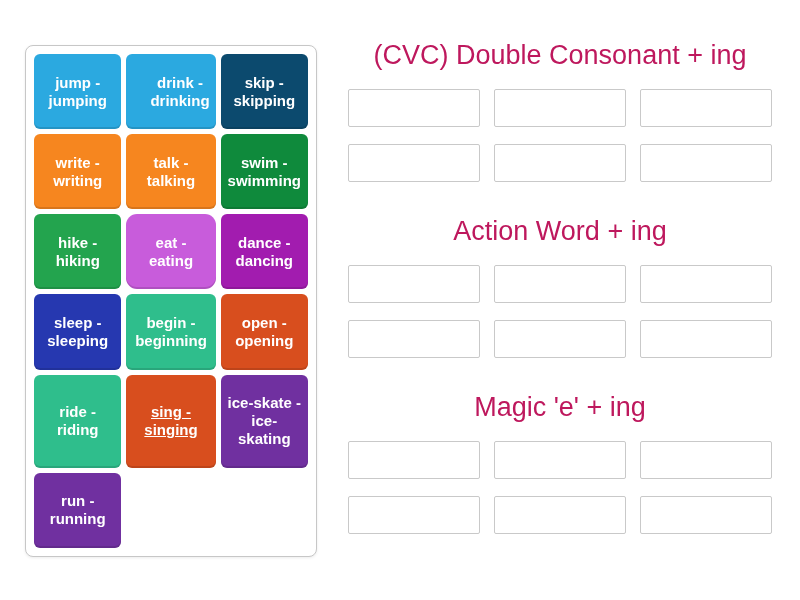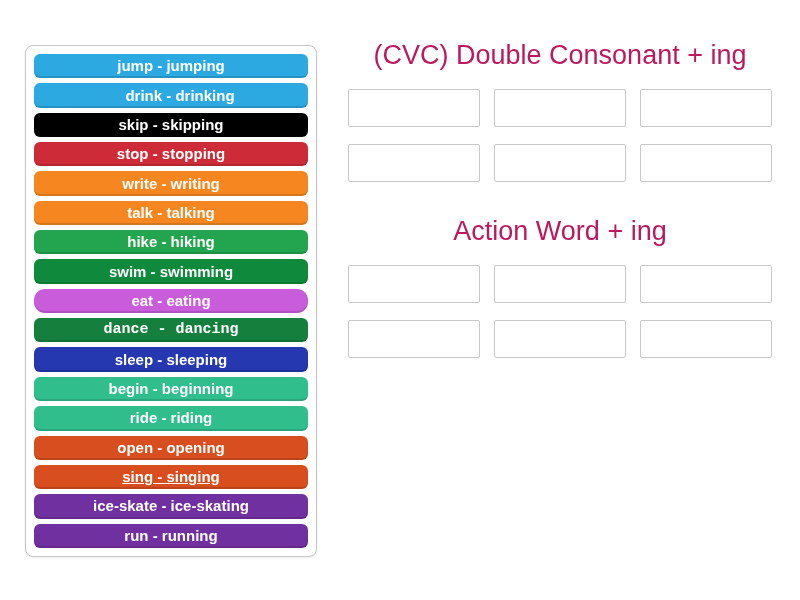--- a/index.html
+++ b/index.html
@@ -15,21 +15,21 @@
   .word-bank {
     position: absolute;
     left: 25px; top: 45px;
     width: 292px; height: 512px;
     background: #ffffff;
     border: 1px solid #c7c7c7;
     border-radius: 8px;
     box-shadow: 0 1px 3px rgba(0,0,0,0.08);
     padding: 8px;
     display: grid;
-    grid-template-columns: repeat(1, 1fr);
+    grid-template-columns: repeat(3, 1fr);
     gap: 5px;
   }
   .tile {
     border-radius: 6px;
     color: #ffffff;
     font-weight: bold;
     font-size: 15px;
     line-height: 1.2;
     display: flex;
     align-items: center;
@@ -70,32 +70,31 @@
 </style>
 </head>
 <body>
 
 <div class="stage">
 
   <div class="word-bank">
 
   <div class="tile" style="background: rgb(43, 169, 224);">jump - jumping</div>
       <div class="tile" style="background: rgb(43, 169, 224); padding-left: 24px;">drink - drinking</div>
-      <div class="tile" style="background: #000000;">skip - skipping</div>
-      <div class="tile" style="background: rgb(206, 43, 56);">stop - stopping</div>
+      <div class="tile" style="background: #0c4a6e;">skip - skipping</div>
       <div class="tile" style="background: rgb(246, 134, 31);">write - writing</div>
       <div class="tile" style="background: rgb(246, 134, 31); border-radius: 6px;">talk - talking</div>
+      <div class="tile" style="background: rgb(15, 138, 60);">swim - swimming</div>
       <div class="tile" style="background: rgb(35, 164, 78);">hike - hiking</div>
-      <div class="tile" style="background: rgb(15, 138, 60);">swim - swimming</div>
       <div class="tile" style="background: rgb(200, 92, 219); border-radius: 11px;">eat - eating</div>
-      <div class="tile" style="background: #15803d; font-family: Liberation Mono, monospace;">dance - dancing</div>
+      <div class="tile" style="background: #a21caf;">dance - dancing</div>
       <div class="tile" style="background: rgb(38, 56, 176);">sleep - sleeping</div>
       <div class="tile" style="background: rgb(47, 190, 140);">begin - beginning</div>
+      <div class="tile" style="background: rgb(216, 78, 30);">open - opening</div>
       <div class="tile" style="background: rgb(47, 190, 140);">ride - riding</div>
-      <div class="tile" style="background: rgb(216, 78, 30);">open - opening</div>
       <div class="tile" style="background: rgb(216, 78, 30); text-decoration: underline;">sing - singing</div>
       <div class="tile" style="background: rgb(112, 48, 160);">ice-skate - ice-skating</div>
       <div class="tile" style="background: rgb(112, 48, 160);">run - running</div>
     </div>
 
   <div class="groups-area">
 
     <section class="group">
       <h2 class="group-title">(CVC) Double Consonant + ing</h2>
       <div class="slots">
@@ -113,15 +112,26 @@
       <div class="slots">
           <div class="slot"></div>
           <div class="slot"></div>
           <div class="slot"></div>
           <div class="slot"></div>
           <div class="slot"></div>
           <div class="slot"></div>
         </div>
     </section>
 
+    <section class="group">
+      <h2 class="group-title">Magic 'e' + ing</h2>
+      <div class="slots">
+          <div class="slot"></div>
+          <div class="slot"></div>
+          <div class="slot"></div>
+          <div class="slot"></div>
+          <div class="slot"></div>
+          <div class="slot"></div>
+        </div>
+    </section>
 
   </div>
 </div>
 
 </body></html>

